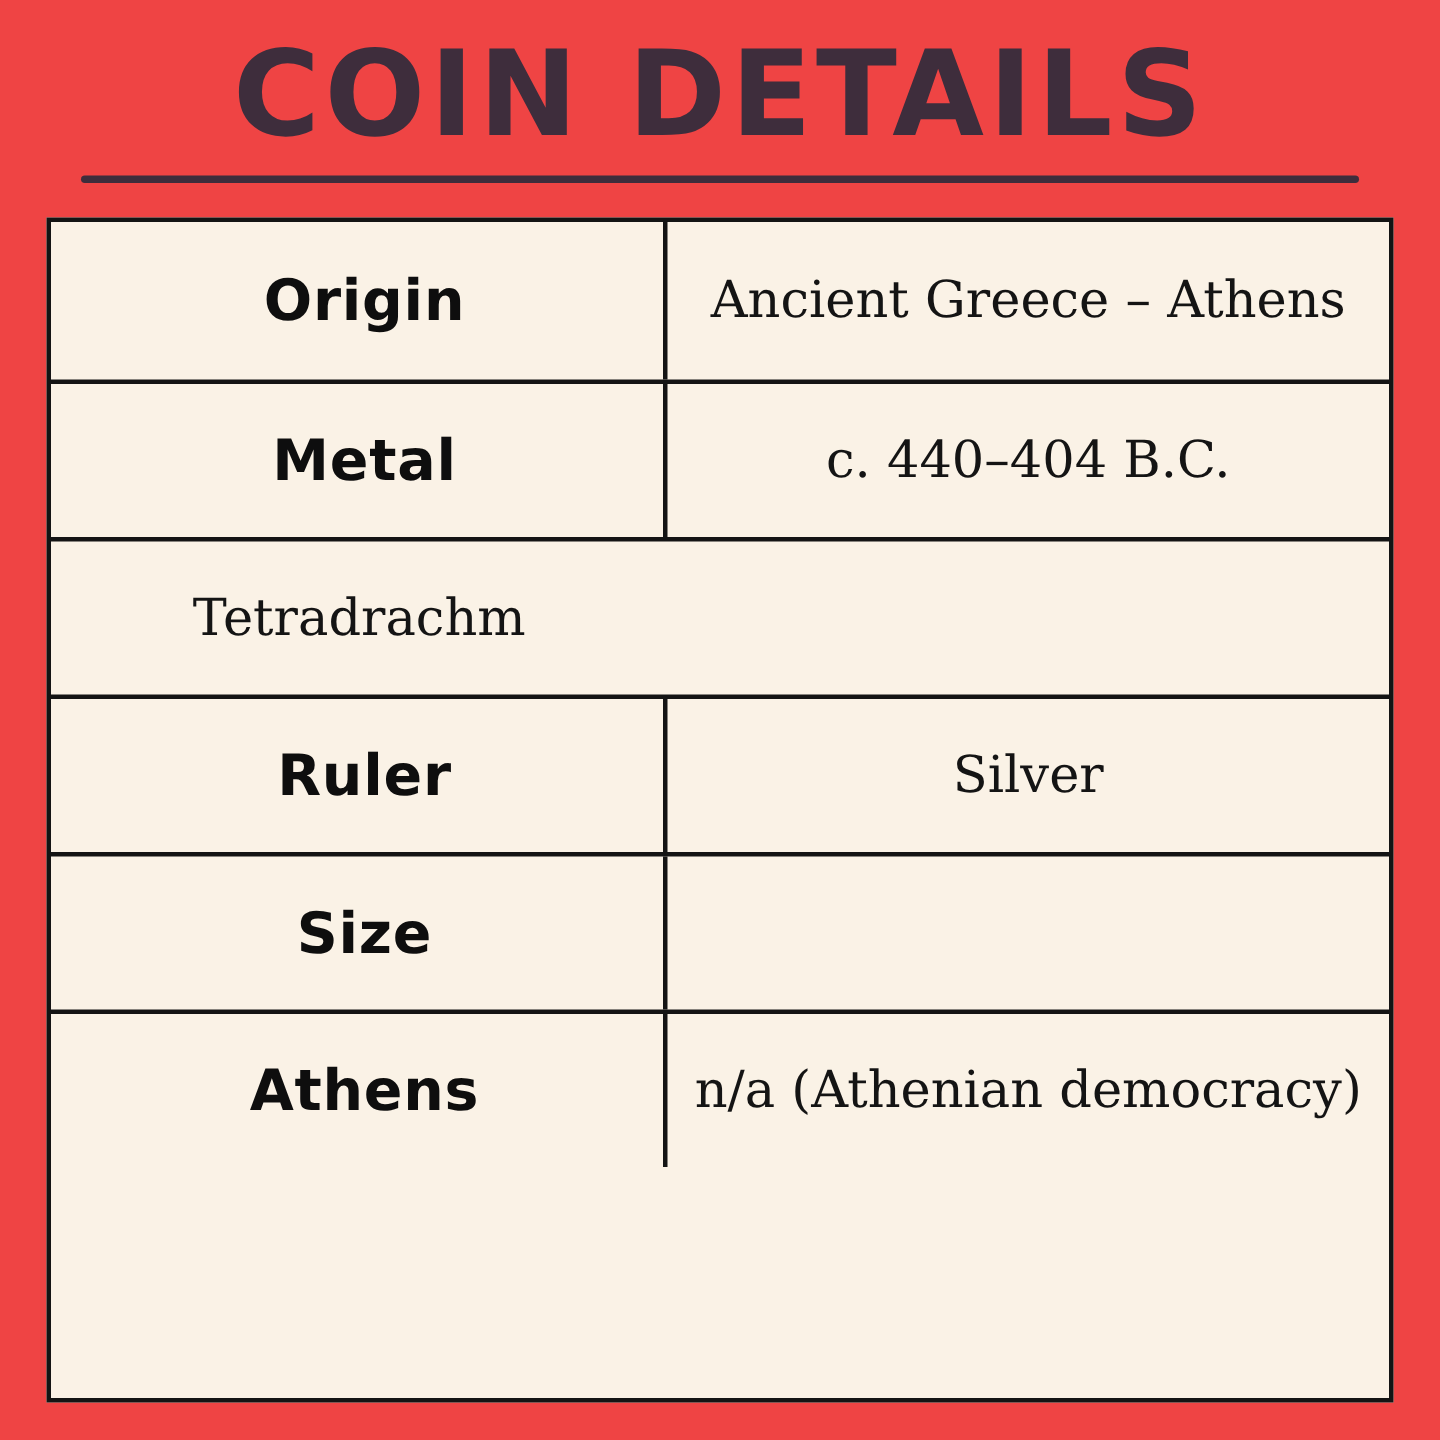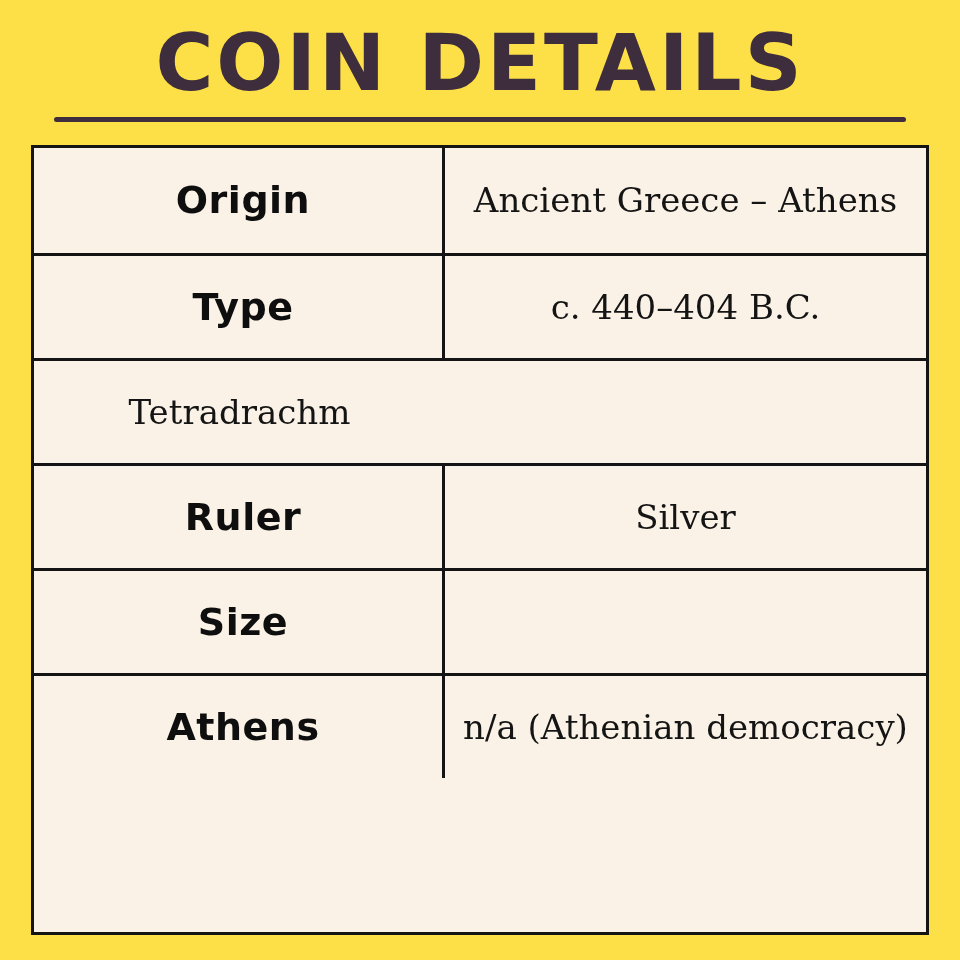--- a/index.html
+++ b/index.html
@@ -5,21 +5,21 @@
   * { margin: 0; padding: 0; box-sizing: border-box; }
   html, body { width: 960px; height: 960px; }
   body {
     font-family: "DejaVu Sans", "Liberation Sans", sans-serif;
     background: #faf2e6;
   }
   .page {
     position: relative;
     width: 960px;
     height: 960px;
-    background: #fde047;
+    background: #ef4444;
     overflow: hidden;
   }
   .title {
     margin-top: 22px;
     text-align: center;
     font-size: 79px;
     font-weight: bold;
     letter-spacing: 3px;
     color: #3e2d3c;
     line-height: 1.05;
@@ -74,21 +74,21 @@
 
   <div class="divider"></div>
 
   <div class="coin-table" id="coin-table">
   <div class="row">
     <div class="cell label-cell">Origin</div>
     <div class="cell value-cell">Ancient Greece – Athens</div>
   </div>
 
   <div class="row">
-    <div class="cell label-cell">Type</div>
+    <div class="cell label-cell">Metal</div>
     <div class="cell value-cell">c. 440–404 B.C.</div>
   </div>
 
   <div class="row">
     <div class="cell value-cell">Tetradrachm</div>
   </div>
 
   <div class="row">
     <div class="cell label-cell">Ruler</div>
     <div class="cell value-cell">Silver</div>

